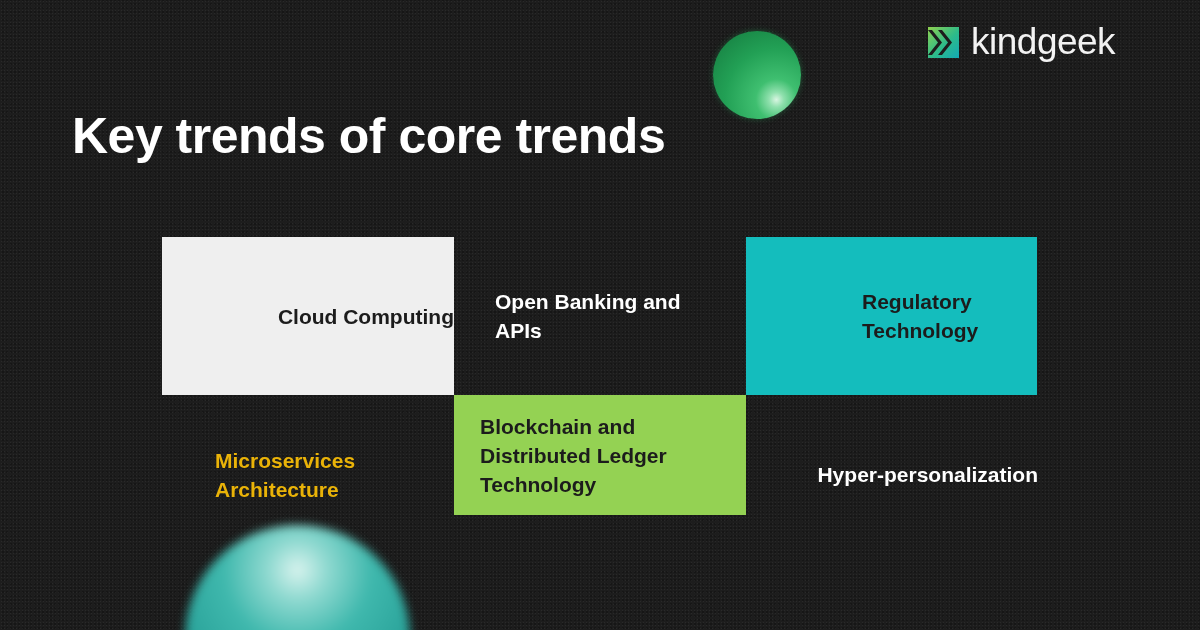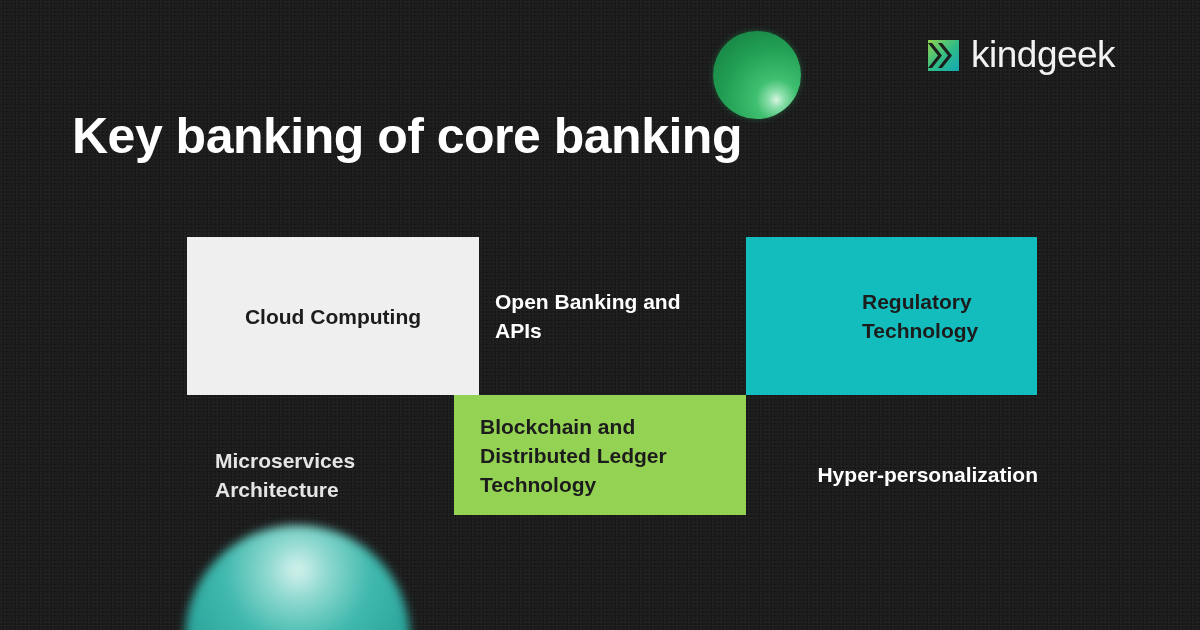--- a/index.html
+++ b/index.html
@@ -25,45 +25,45 @@
     .sphere-teal {
       position: absolute; left: 185px; top: 525px; width: 225px; height: 225px; border-radius: 50%;
       background: radial-gradient(circle at 50% 20%, #d8f3ee 0%, #8fd9d0 14%, #3fb8ad 35%, #2aa39a 60%, #1f8a84 100%);
       filter: blur(5px);
     }
     .title {
       position: absolute; left: 72px; top: 106px; margin: 0;
       color: #ffffff; font-size: 50px; font-weight: 700; letter-spacing: -0.5px;
       line-height: 60px;
     }
-    .logo { position: absolute; left: 928px; top: 37px; display: flex; align-items: center; }
+    .logo { position: absolute; left: 928px; top: 24px; display: flex; align-items: center; }
     .logo-icon { width: 31px; height: 31px; margin-right: 12px; }
     .logo-text { color: #f2f2f2; font-size: 37px; font-weight: 400; letter-spacing: -0.5px; line-height: 36px; }
     .card {
       position: absolute; width: 292px; height: 158px; box-sizing: border-box;
       display: flex; align-items: center;
       font-size: 21px; font-weight: 700; line-height: 29px; color: #1c1c1c;
     }
     .card span { display: block; }
-    .c-cloud { left: 162px; top: 237px; background: #efefef; justify-content: center; margin-left: 25px; }
+    .c-cloud { left: 162px; top: 237px; background: #efefef; justify-content: flex-end; }
     .c-open  { left: 454px; top: 237px; color: #ffffff; padding-left: 41px; font-weight: 700; }
     .c-reg   { left: 746px; top: 237px; background: #14bdbd; padding-left: 116px; width: 291px; }
-    .c-micro { left: 162px; top: 395px; height: 160px; color: #e5e5e5; padding-left: 53px; font-weight: 600; }
+    .c-micro { left: 162px; top: 395px; height: 160px; color: #eab308; padding-left: 53px; font-weight: 600; }
     .c-block { left: 454px; top: 395px; height: 120px; background: #94d253; padding-left: 26px; }
     .c-hyper { left: 746px; top: 395px; height: 160px; color: #ffffff; padding-left: 21px; font-weight: 600; justify-content: flex-end; }
     .c-hyper span { margin-top: -2px; }
   </style>
 </head>
 <body>
 
 <div class="grain"></div>
 <div class="sphere-green"></div>
 <div class="sphere-teal"></div>
 
-<h1 class="title">Key banking of core banking</h1>
+<h1 class="title">Key trends of core trends</h1>
 
 <div class="logo">
   <svg class="logo-icon" viewBox="0 0 31 31">
     <defs>
       <linearGradient id="lg" x1="0" y1="0" x2="1" y2="1">
         <stop offset="0" stop-color="#8fd14f"></stop>
         <stop offset="0.55" stop-color="#2dbb8a"></stop>
         <stop offset="1" stop-color="#13a9b5"></stop>
       </linearGradient>
     </defs>

